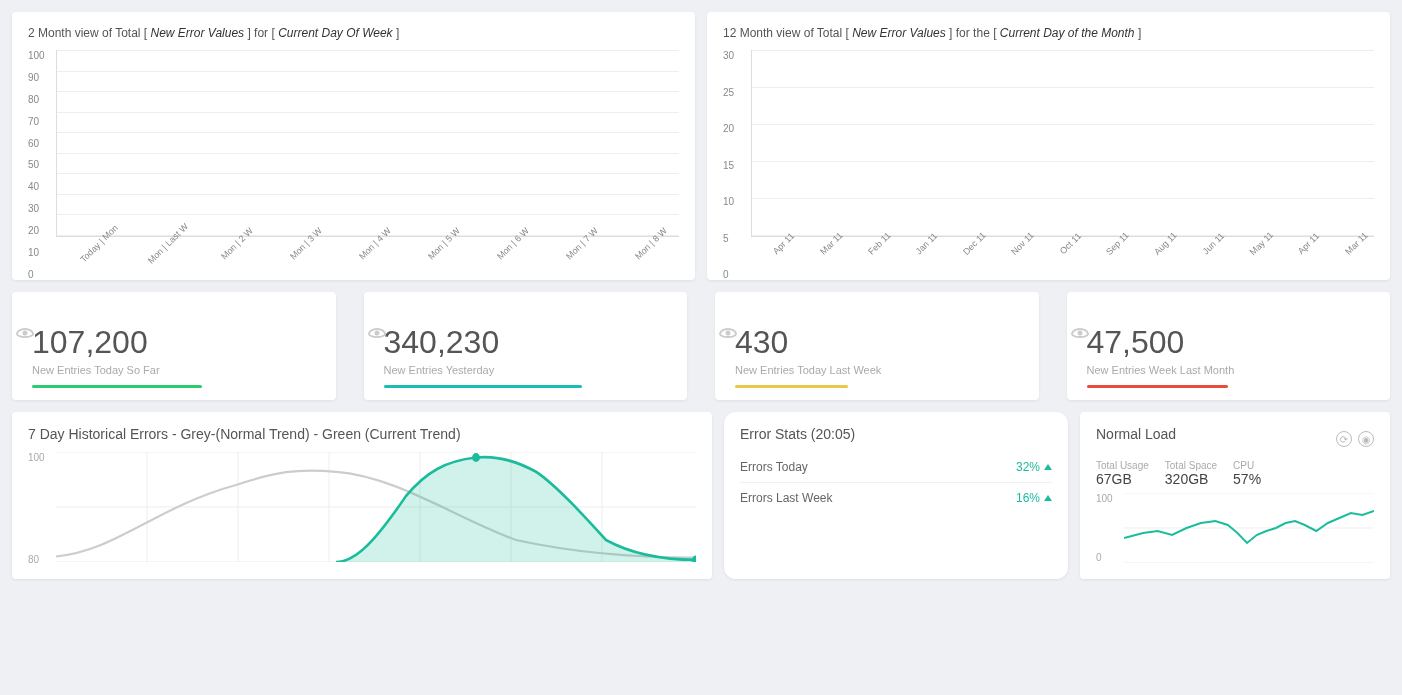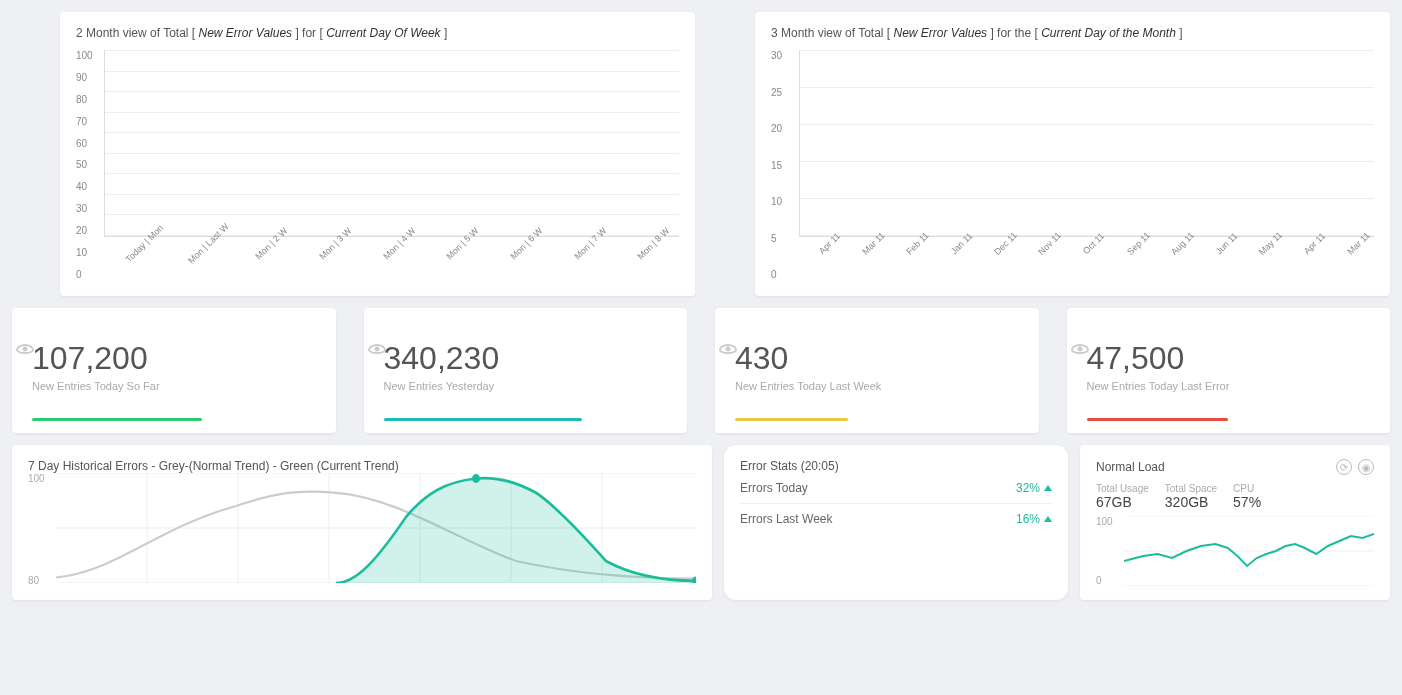--- a/index.html
+++ b/index.html
@@ -16,24 +16,23 @@
       gap: 12px;
     }
     
     .top-row {
       display: flex;
       gap: 12px;
     }
     .chart-card {
       background: #fff;
       border-radius: 4px;
-      padding: 14px 16px 16px;
+      padding: 14px 16px 0;
       flex: 1;
       box-shadow: 0 1px 3px rgba(0,0,0,0.07);
-      margin-left: 48px;
     }
     .chart-title {
       font-size: 12px;
       color: #555;
       margin-bottom: 10px;
     }
     .chart-title em {
       font-style: italic;
       color: #333;
     }
@@ -130,21 +129,21 @@
     .stat-value {
       font-size: 32px;
       font-weight: 300;
       color: #555;
       line-height: 1.1;
     }
     .stat-label {
       font-size: 11px;
       color: #aaa;
       margin-top: 4px;
-      margin-bottom: 26px;
+      margin-bottom: 9px;
     }
     .stat-bar {
       height: 3px;
       border-radius: 2px;
       width: 65%;
     }
     .stat-icon {
       position: absolute;
       top: 18px;
       right: 18px;
@@ -173,23 +172,24 @@
       box-shadow: 0 1px 3px rgba(0,0,0,0.07);
     }
     .bottom-right {
       background: #fff;
       border-radius: 4px;
       padding: 14px 16px;
       flex: 0 0 310px;
       box-shadow: 0 1px 3px rgba(0,0,0,0.07);
     }
     .section-title {
-      font-size: 12px;
+      font-size: 14px;
       color: #555;
       font-weight: 500;
+      margin-bottom: 10px;
     }
 
     
     .error-stat-row {
       display: flex;
       justify-content: space-between;
       align-items: center;
       padding: 8px 0;
       border-bottom: 1px solid #f0f0f0;
       font-size: 12px;
@@ -386,21 +386,21 @@
               <div class="x-label">Mon | 6 W</div>
               <div class="x-label">Mon | 7 W</div>
               <div class="x-label">Mon | 8 W</div>
             </div>
         </div>
       </div>
     </div>
 
     <div class="chart-card">
       <div class="chart-title">
-        <span>3 Month view of Total [ </span><em>New Error Values</em><span> ] for the [ </span><em>Current Day of the Month</em><span> ]</span>
+        <span>12 Month view of Total [ </span><em>New Error Values</em><span> ] for the [ </span><em>Current Day of the Month</em><span> ]</span>
       </div>
       <div class="bar-chart-container">
         <div class="y-axis" id="right-y-axis">
             <span>0</span>
             <span>5</span>
             <span>10</span>
             <span>15</span>
             <span>20</span>
             <span>25</span>
             <span>30</span>
@@ -473,21 +473,21 @@
         </div>
       </div>
     </div>
 
   </div>
 
   <div class="middle-row" id="stats-row">
       <div class="stat-card"><div class="stat-icon icon-eye"></div><div class="stat-value">107,200</div><div class="stat-label">New Entries Today So Far</div><div class="stat-bar" style="background: rgb(46, 204, 113); width: 60%;"></div></div>
       <div class="stat-card"><div class="stat-icon icon-eye"></div><div class="stat-value">340,230</div><div class="stat-label">New Entries Yesterday</div><div class="stat-bar" style="background: rgb(26, 188, 180); width: 70%;"></div></div>
       <div class="stat-card"><div class="stat-icon icon-eye"></div><div class="stat-value">430</div><div class="stat-label">New Entries Today Last Week</div><div class="stat-bar" style="background: rgb(230, 200, 74); width: 40%;"></div></div>
-      <div class="stat-card"><div class="stat-icon icon-eye"></div><div class="stat-value">47,500</div><div class="stat-label">New Entries Today Last Error</div><div class="stat-bar" style="background: rgb(231, 76, 60); width: 50%;"></div></div>
+      <div class="stat-card"><div class="stat-icon icon-eye"></div><div class="stat-value">47,500</div><div class="stat-label">New Entries Week Last Month</div><div class="stat-bar" style="background: rgb(231, 76, 60); width: 50%;"></div></div>
     </div>
 
   <div class="bottom-row">
 
     <div class="bottom-left">
       <div class="section-title">7 Day Historical Errors - Grey-(Normal Trend) - Green (Current Trend)</div>
       <div class="hist-wrapper">
         <div class="hist-y">
           <span>80</span>
           <span>100</span>

